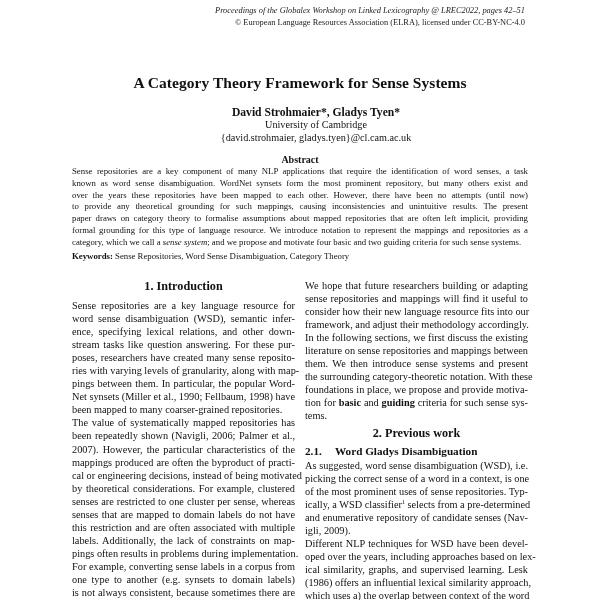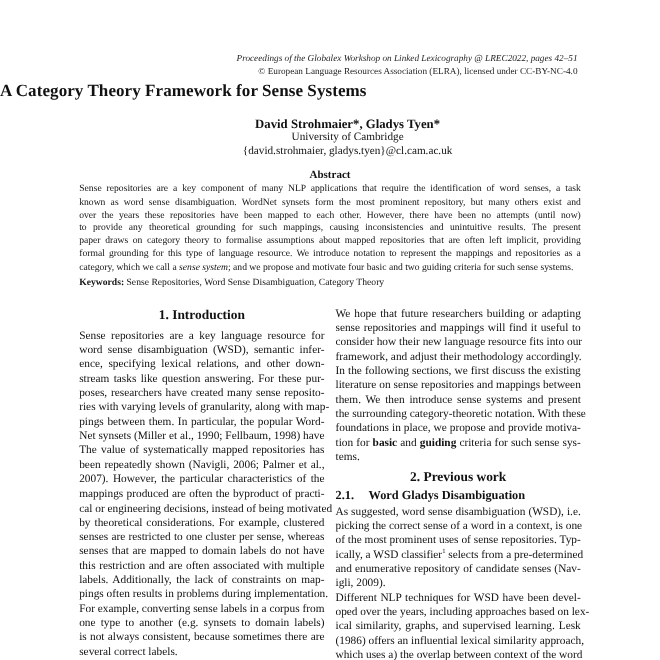--- a/index.html
+++ b/index.html
@@ -4,23 +4,23 @@
   <style>
     html, body { margin: 0; padding: 0; background: #ffffff; }
     body {
       width: 600px; height: 600px; overflow: hidden; position: relative;
       font-family: "Liberation Serif", "DejaVu Serif", serif; color: #111;
     }
     .header {
       position: absolute; right: 75px; top: 5px; text-align: right;
       font-size: 8.4px; line-height: 11.8px; color: #222;
     }
-    .header .proc { font-style: italic; margin-top: 42px; }
+    .header .proc { font-style: italic; }
     .title {
-      position: absolute; left: 0; width: 600px; top: 74px; text-align: left;
+      position: absolute; left: 0; width: 600px; top: 74px; text-align: center;
       font-size: 15.5px; font-weight: bold; letter-spacing: 0.05px;
     }
     .authors {
       position: absolute; left: 16px; width: 600px; top: 106px; text-align: center;
       font-size: 11.2px; line-height: 13px;
     }
     .authors .names { font-weight: bold; font-size: 11.6px; }
     .authors .aff, .authors .email { font-size: 10.2px; line-height: 12.5px; text-align: center; }
     .abstract-head {
       position: absolute; left: 0; width: 600px; top: 154px; text-align: center;
@@ -83,20 +83,21 @@
   <div class="sec-head">1.   Introduction</div>
   <div id="left-lines">
       <span class="ln">Sense repositories are a key language resource for</span>
       <span class="ln">word sense disambiguation (WSD), semantic infer-</span>
       <span class="ln">ence, specifying lexical relations, and other down-</span>
       <span class="ln">stream tasks like question answering.  For these pur-</span>
       <span class="ln">poses, researchers have created many sense reposito-</span>
       <span class="ln">ries with varying levels of granularity, along with map-</span>
       <span class="ln">pings between them.  In particular, the popular Word-</span>
       <span class="ln">Net synsets (Miller et al., 1990; Fellbaum, 1998) have</span>
+      <span class="ln last">been mapped to many coarser-grained repositories.</span>
       <span class="ln">The value of systematically mapped repositories has</span>
       <span class="ln">been repeatedly shown (Navigli, 2006; Palmer et al.,</span>
       <span class="ln">2007).  However, the particular characteristics of the</span>
       <span class="ln">mappings produced are often the byproduct of practi-</span>
       <span class="ln">cal or engineering decisions, instead of being motivated</span>
       <span class="ln">by theoretical considerations.  For example, clustered</span>
       <span class="ln">senses are restricted to one cluster per sense, whereas</span>
       <span class="ln">senses that are mapped to domain labels do not have</span>
       <span class="ln">this restriction and are often associated with multiple</span>
       <span class="ln">labels.  Additionally, the lack of constraints on map-</span>

